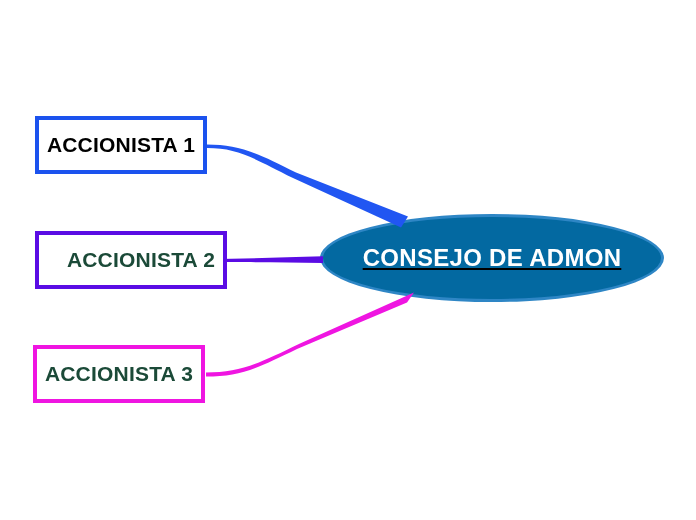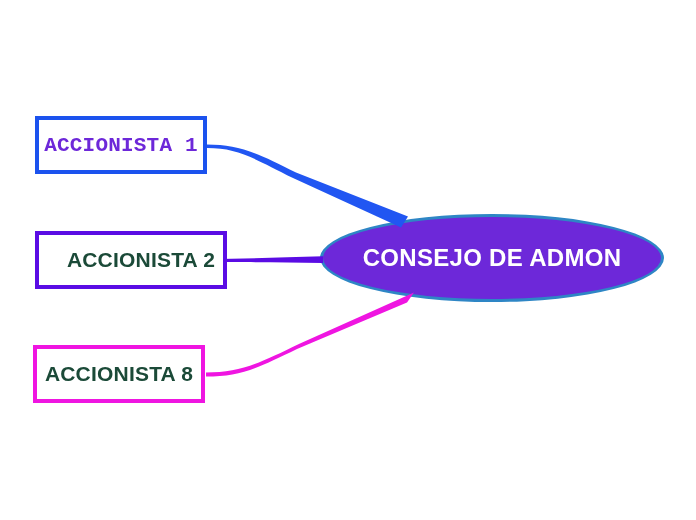--- a/index.html
+++ b/index.html
@@ -86,29 +86,29 @@
              Z" fill="#5a0ce4"></path>
     <path d="M 206 372.5
              C 240 372.5 258 364 300 343.5
              L 414 292.5
              L 407 302.5
              L 297 349
              C 256 369 240 376.5 206 376.5
              Z" fill="#ef15e1"></path>
   </svg>
 
-  <div class="center-ellipse" style="border-color: rgb(46, 134, 197); background: #6d28d9;">
+  <div class="center-ellipse" style="border-color: rgb(46, 134, 197); background: #0369a1; text-decoration: underline;">
     <span class="center-label" style="color: rgb(255, 255, 255);">CONSEJO DE ADMON</span>
   </div>
 
   <div class="node-box node-box-1" style="border-color: rgb(27, 82, 238);">
-    <span class="node-label" style="color: #6d28d9; font-family: Liberation Mono, monospace;">ACCIONISTA 1</span>
+    <span class="node-label" style="color: #000000;">ACCIONISTA 1</span>
   </div>
 
   <div class="node-box node-box-2" style="border-color: rgb(90, 12, 228);">
     <span class="node-label" style="color: rgb(27, 74, 56);">ACCIONISTA 2</span>
   </div>
 
   <div class="node-box node-box-3" style="border-color: rgb(239, 21, 225);">
-    <span class="node-label" style="color: rgb(27, 74, 56);">ACCIONISTA 8</span>
+    <span class="node-label" style="color: rgb(27, 74, 56);">ACCIONISTA 3</span>
   </div>
 
 </div>
 
 </body></html>

